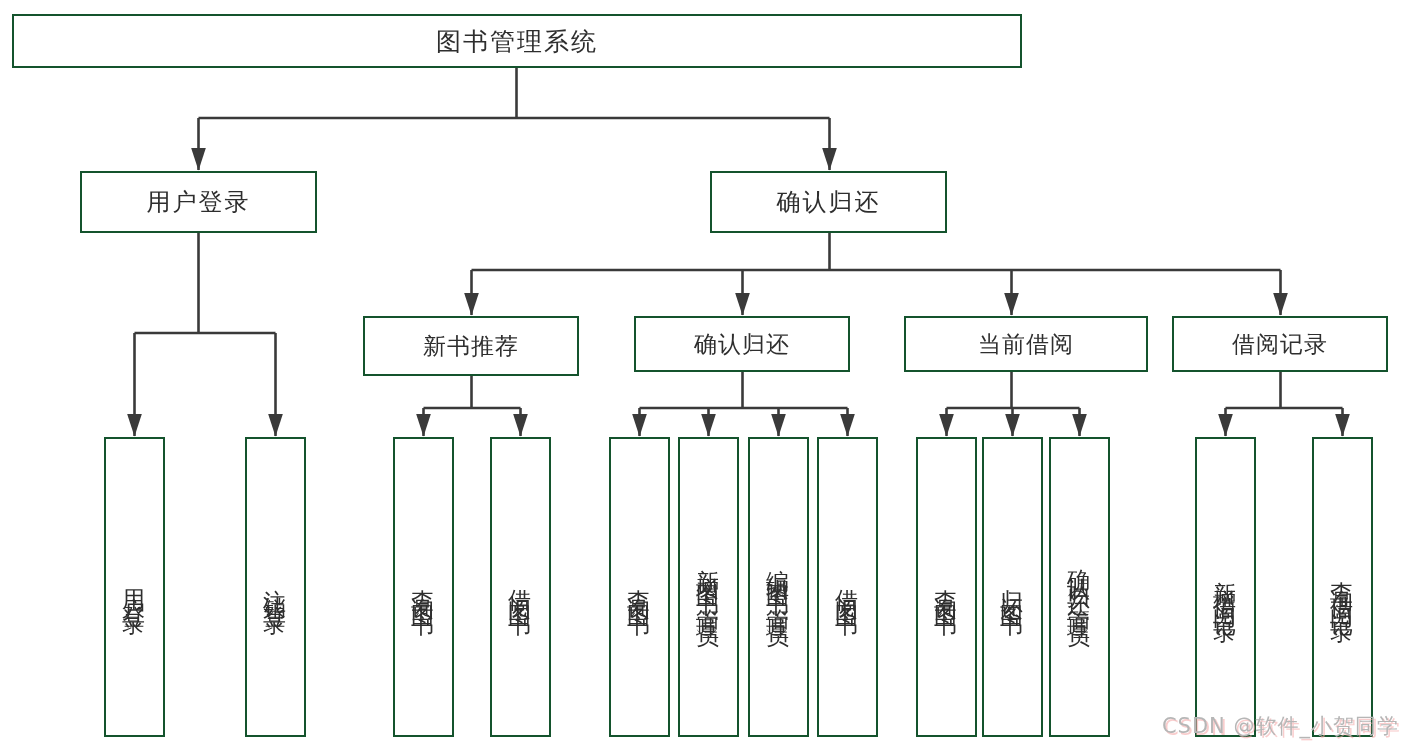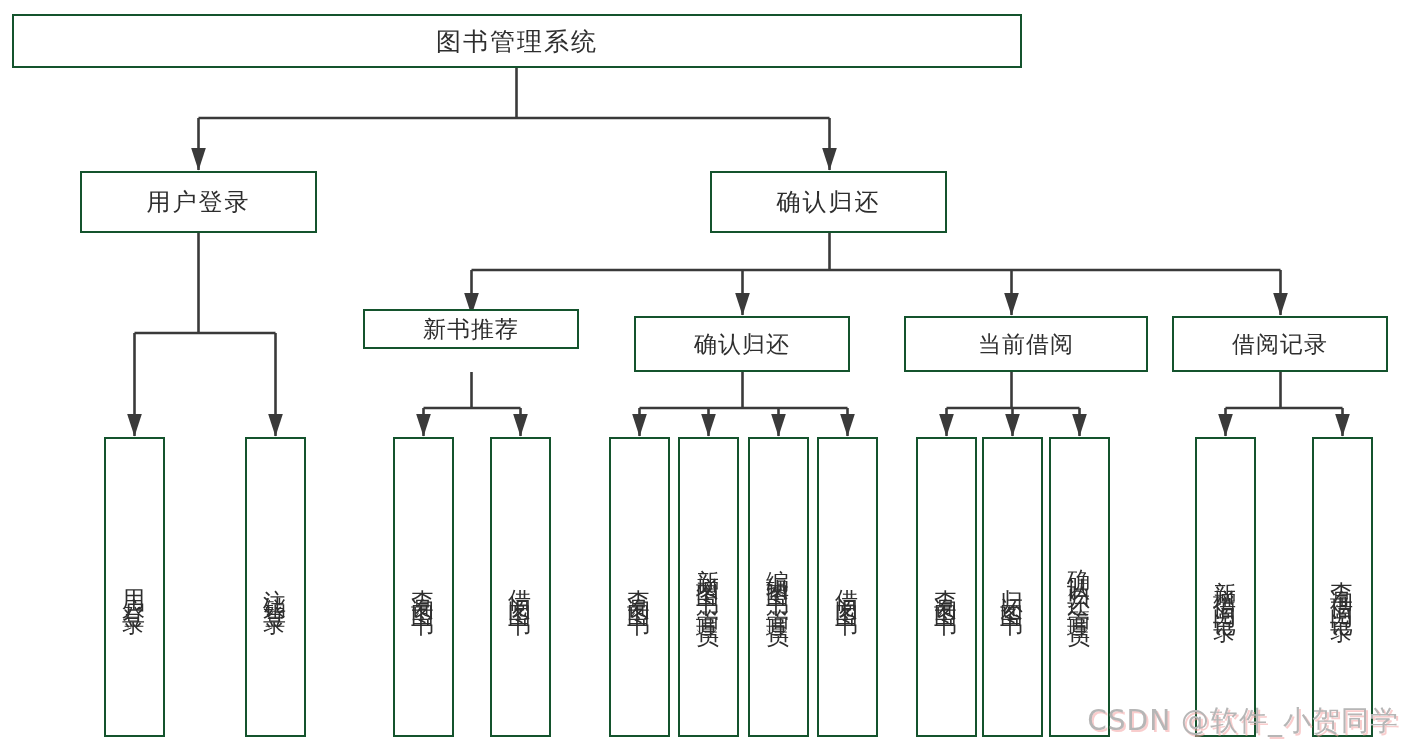--- a/index.html
+++ b/index.html
@@ -47,21 +47,21 @@
     writing-mode: vertical-rl;
     text-orientation: mixed;
     font-size: 23px;
     letter-spacing: 8px;
     white-space: nowrap;
   }
   .watermark {
     position: absolute;
     right: 6px;
     bottom: 7px;
-    font-size: 28px;
+    font-size: 21px;
     letter-spacing: 1px;
     color: #b6b6b6;
     text-shadow: 2px 2px 0 rgba(244, 164, 164, 0.55);
     z-index: 10;
     white-space: nowrap;
   }
 </style>
 </head>
 <body>
 
@@ -121,21 +121,21 @@
     <span class="lbl">图书管理系统</span>
   </div>
 
   <div class="node h2" style="left:80px;top:171px;width:237px;height:62px">
     <span class="lbl">用户登录</span>
   </div>
   <div class="node h2" style="left:710px;top:171px;width:237px;height:62px">
     <span class="lbl">确认归还</span>
   </div>
 
-  <div class="node h3" style="left:363px;top:309px;width:216px;height:40px">
+  <div class="node h3" style="left:363px;top:316px;width:216px;height:60px">
     <span class="lbl">新书推荐</span>
   </div>
   <div class="node h3" style="left:634px;top:316px;width:216px;height:56px">
     <span class="lbl">确认归还</span>
   </div>
   <div class="node h3" style="left:904px;top:316px;width:244px;height:56px">
     <span class="lbl">当前借阅</span>
   </div>
   <div class="node h3" style="left:1172px;top:316px;width:216px;height:56px">
     <span class="lbl">借阅记录</span>

